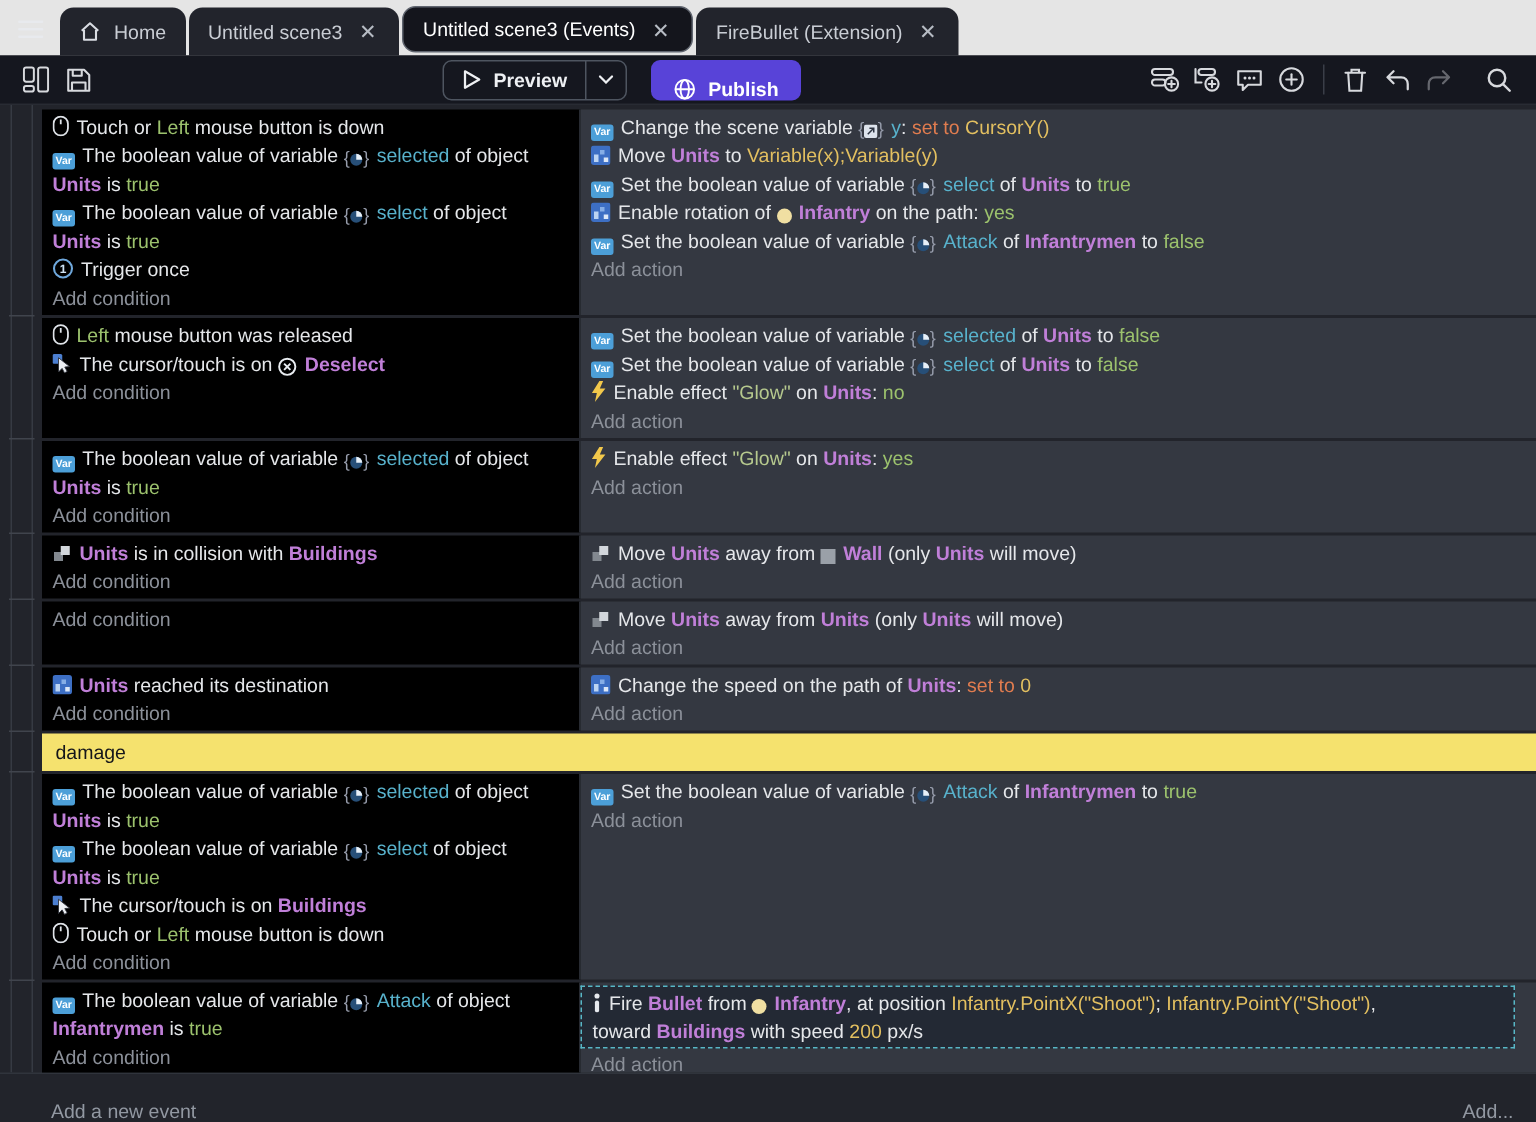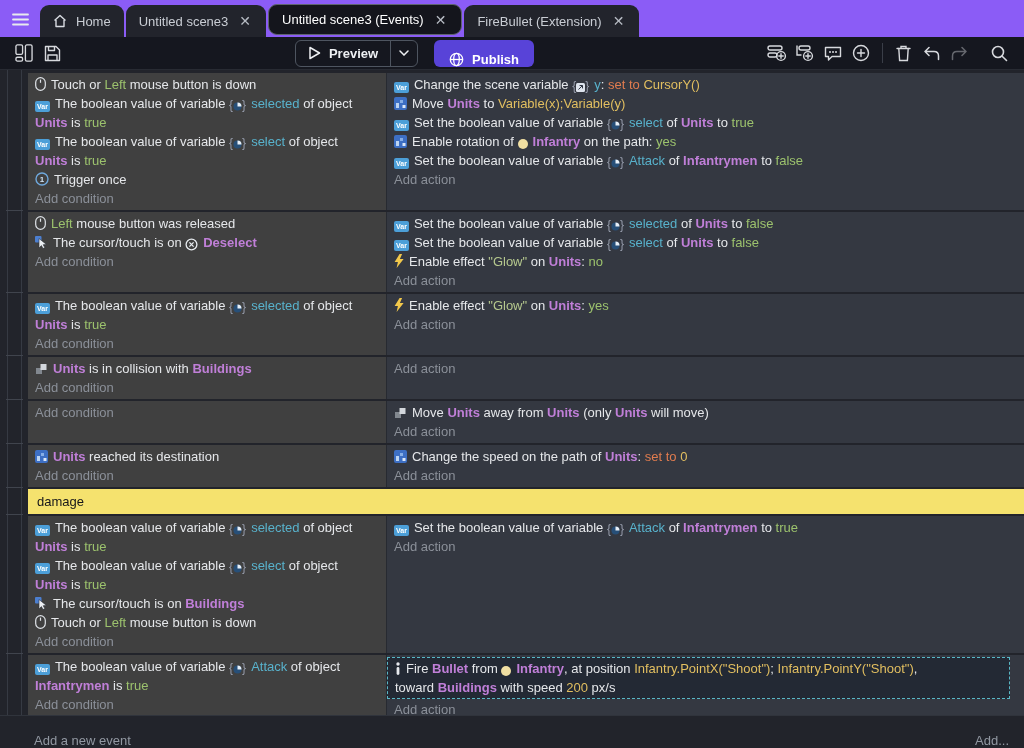--- a/index.html
+++ b/index.html
@@ -4,21 +4,21 @@
 <style>
   * { box-sizing: border-box; }
   html,body { margin:0; padding:0; }
   body {
     width:1024px; height:748px; overflow:hidden;
     background:#22242b; color:#e5e7ea;
     font-family:"Liberation Sans", sans-serif; font-size:13px;
     display:flex; flex-direction:column;
   }
   
-  .tabbar { height:37px; background:#8b5cf6; display:flex; align-items:flex-end; flex:none; }
+  .tabbar { height:37px; background:#e5e5e5; display:flex; align-items:flex-end; flex:none; }
   .burger { width:40px; height:36px; display:flex; align-items:center; justify-content:center; cursor:pointer; }
   .tab { height:32px; display:flex; align-items:center; gap:9px; padding:0 13px;
          background:#22242c; color:#c9cdd4; border-radius:9px 9px 0 0; margin-right:2px; cursor:pointer; white-space:nowrap; }
   .tab.active { background:#14151c; border:1px solid #5f646e; border-radius:9px; height:31px; margin-bottom:2px; color:#ffffff; }
   .tab .x { color:#b7bcc4; font-size:14px; padding:0 2px; }
   
   .toolbar { height:33px; background:#15171f; border-bottom:1px solid #282b33; display:flex; align-items:center; padding:0 10px; flex:none; }
   .tico { width:28px; height:26px; display:flex; align-items:center; justify-content:center; cursor:pointer; opacity:.92; }
   .tico.dim { opacity:.38; }
   .centergrp { margin:0 auto; display:flex; align-items:center; gap:16px; }
@@ -30,21 +30,21 @@
                  display:flex; align-items:flex-end; gap:8px; padding:0 15px; cursor:pointer; }
   .vdiv { width:1px; height:20px; background:#3a3e48; margin:0 7px; }
   .rightgrp { display:flex; align-items:center; }
   .searchgap { margin-left:12px; }
   
   .sheet { position:relative; flex:1; overflow:hidden; padding-top:3px; }
   .vline { position:absolute; top:0; bottom:0; width:1px; background:#363a43; }
   .tick { position:absolute; left:6px; width:17px; height:1px; background:#40444d; }
   .rows { margin-left:28px; }
   .event { display:flex; margin-bottom:2px; }
-  .conds { width:359px; flex:none; background:#404040; border-right:1px solid #272a31; padding:2px 4px 2px 0; }
+  .conds { width:359px; flex:none; background:#000000; border-right:1px solid #272a31; padding:2px 4px 2px 0; }
   .acts  { flex:1; background:#343841; padding:2px 10px 2px 0; }
   .line { line-height:19px; padding-left:7px; cursor:pointer; }
   .addline { line-height:19px; padding-left:7px; color:#8b9099; cursor:pointer; }
   .comment { background:#f5e26e; color:#15161a; line-height:25px; padding-left:9px; margin-bottom:2px; cursor:pointer; }
   .selwrap { border:1px dashed #58b7c6; background:#232934; margin:0 4px 1px 0; padding:1px 4px 1px 0; }
   
   .seg-plain { color:#e5e7ea; }
   .seg-obj   { color:#c07fd8; font-weight:bold; }
   .seg-var   { color:#58b2cc; }
   .seg-green { color:#9cc26d; }
@@ -316,20 +316,24 @@
       </div>
       <div class="event">
         <div class="conds">
           <div class="line"><span class="icn"><svg width="13" height="12" viewBox="0 0 13 12">
                 <rect x="1" y="5" width="6" height="6" fill="#82888f"></rect>
                 <rect x="5.5" y="1" width="6" height="6" fill="#d3d7dc"></rect>
               </svg></span><span class="seg-obj">Units</span><span class="seg-plain"> is in collision with </span><span class="seg-obj">Buildings</span></div>
           <div class="addline">Add condition</div>
         </div>
         <div class="acts">
+          <div class="line"><span class="icn"><svg width="13" height="12" viewBox="0 0 13 12">
+                <rect x="1" y="5" width="6" height="6" fill="#82888f"></rect>
+                <rect x="5.5" y="1" width="6" height="6" fill="#d3d7dc"></rect>
+              </svg></span><span class="seg-plain">Move </span><span class="seg-obj">Units</span><span class="seg-plain"> away from </span><span class="icn"><span class="wsq"></span></span><span class="seg-obj">Wall</span><span class="seg-plain"> (only </span><span class="seg-obj">Units</span><span class="seg-plain"> will move)</span></div>
           <div class="addline">Add action</div>
         </div>
       </div>
       <div class="event">
         <div class="conds">
           <div class="addline">Add condition</div>
         </div>
         <div class="acts">
           <div class="line"><span class="icn"><svg width="13" height="12" viewBox="0 0 13 12">
                 <rect x="1" y="5" width="6" height="6" fill="#82888f"></rect>

